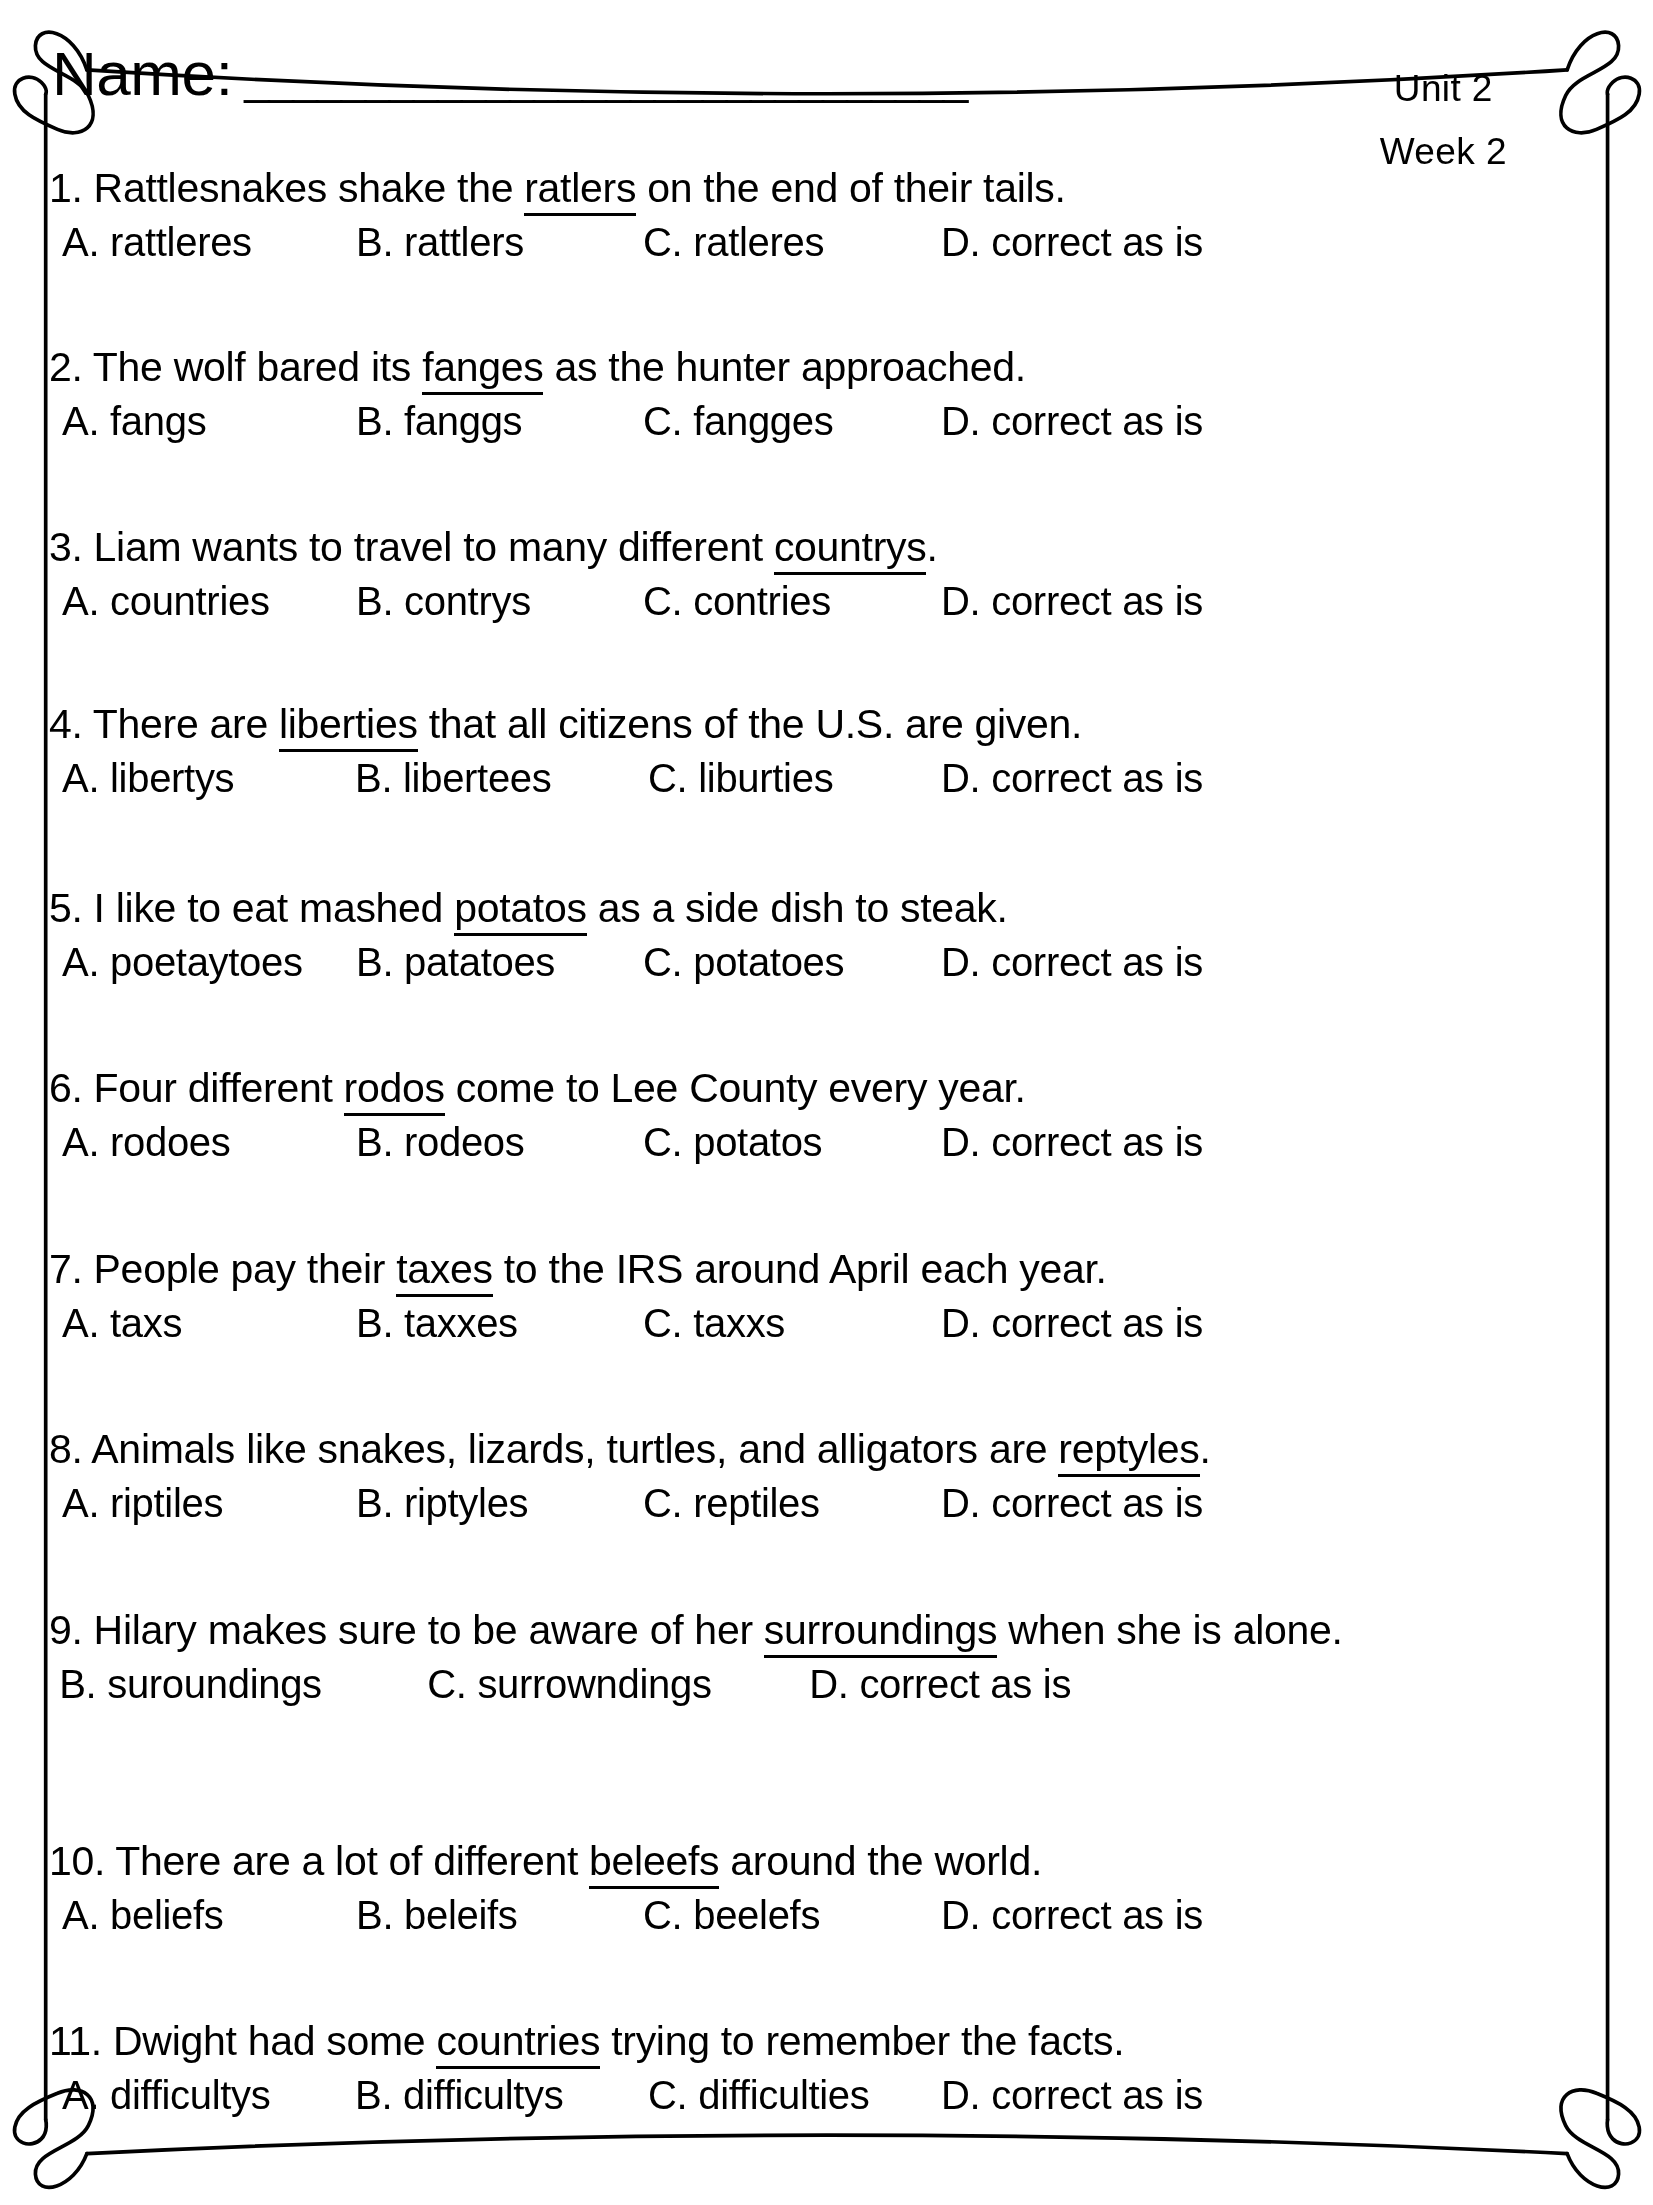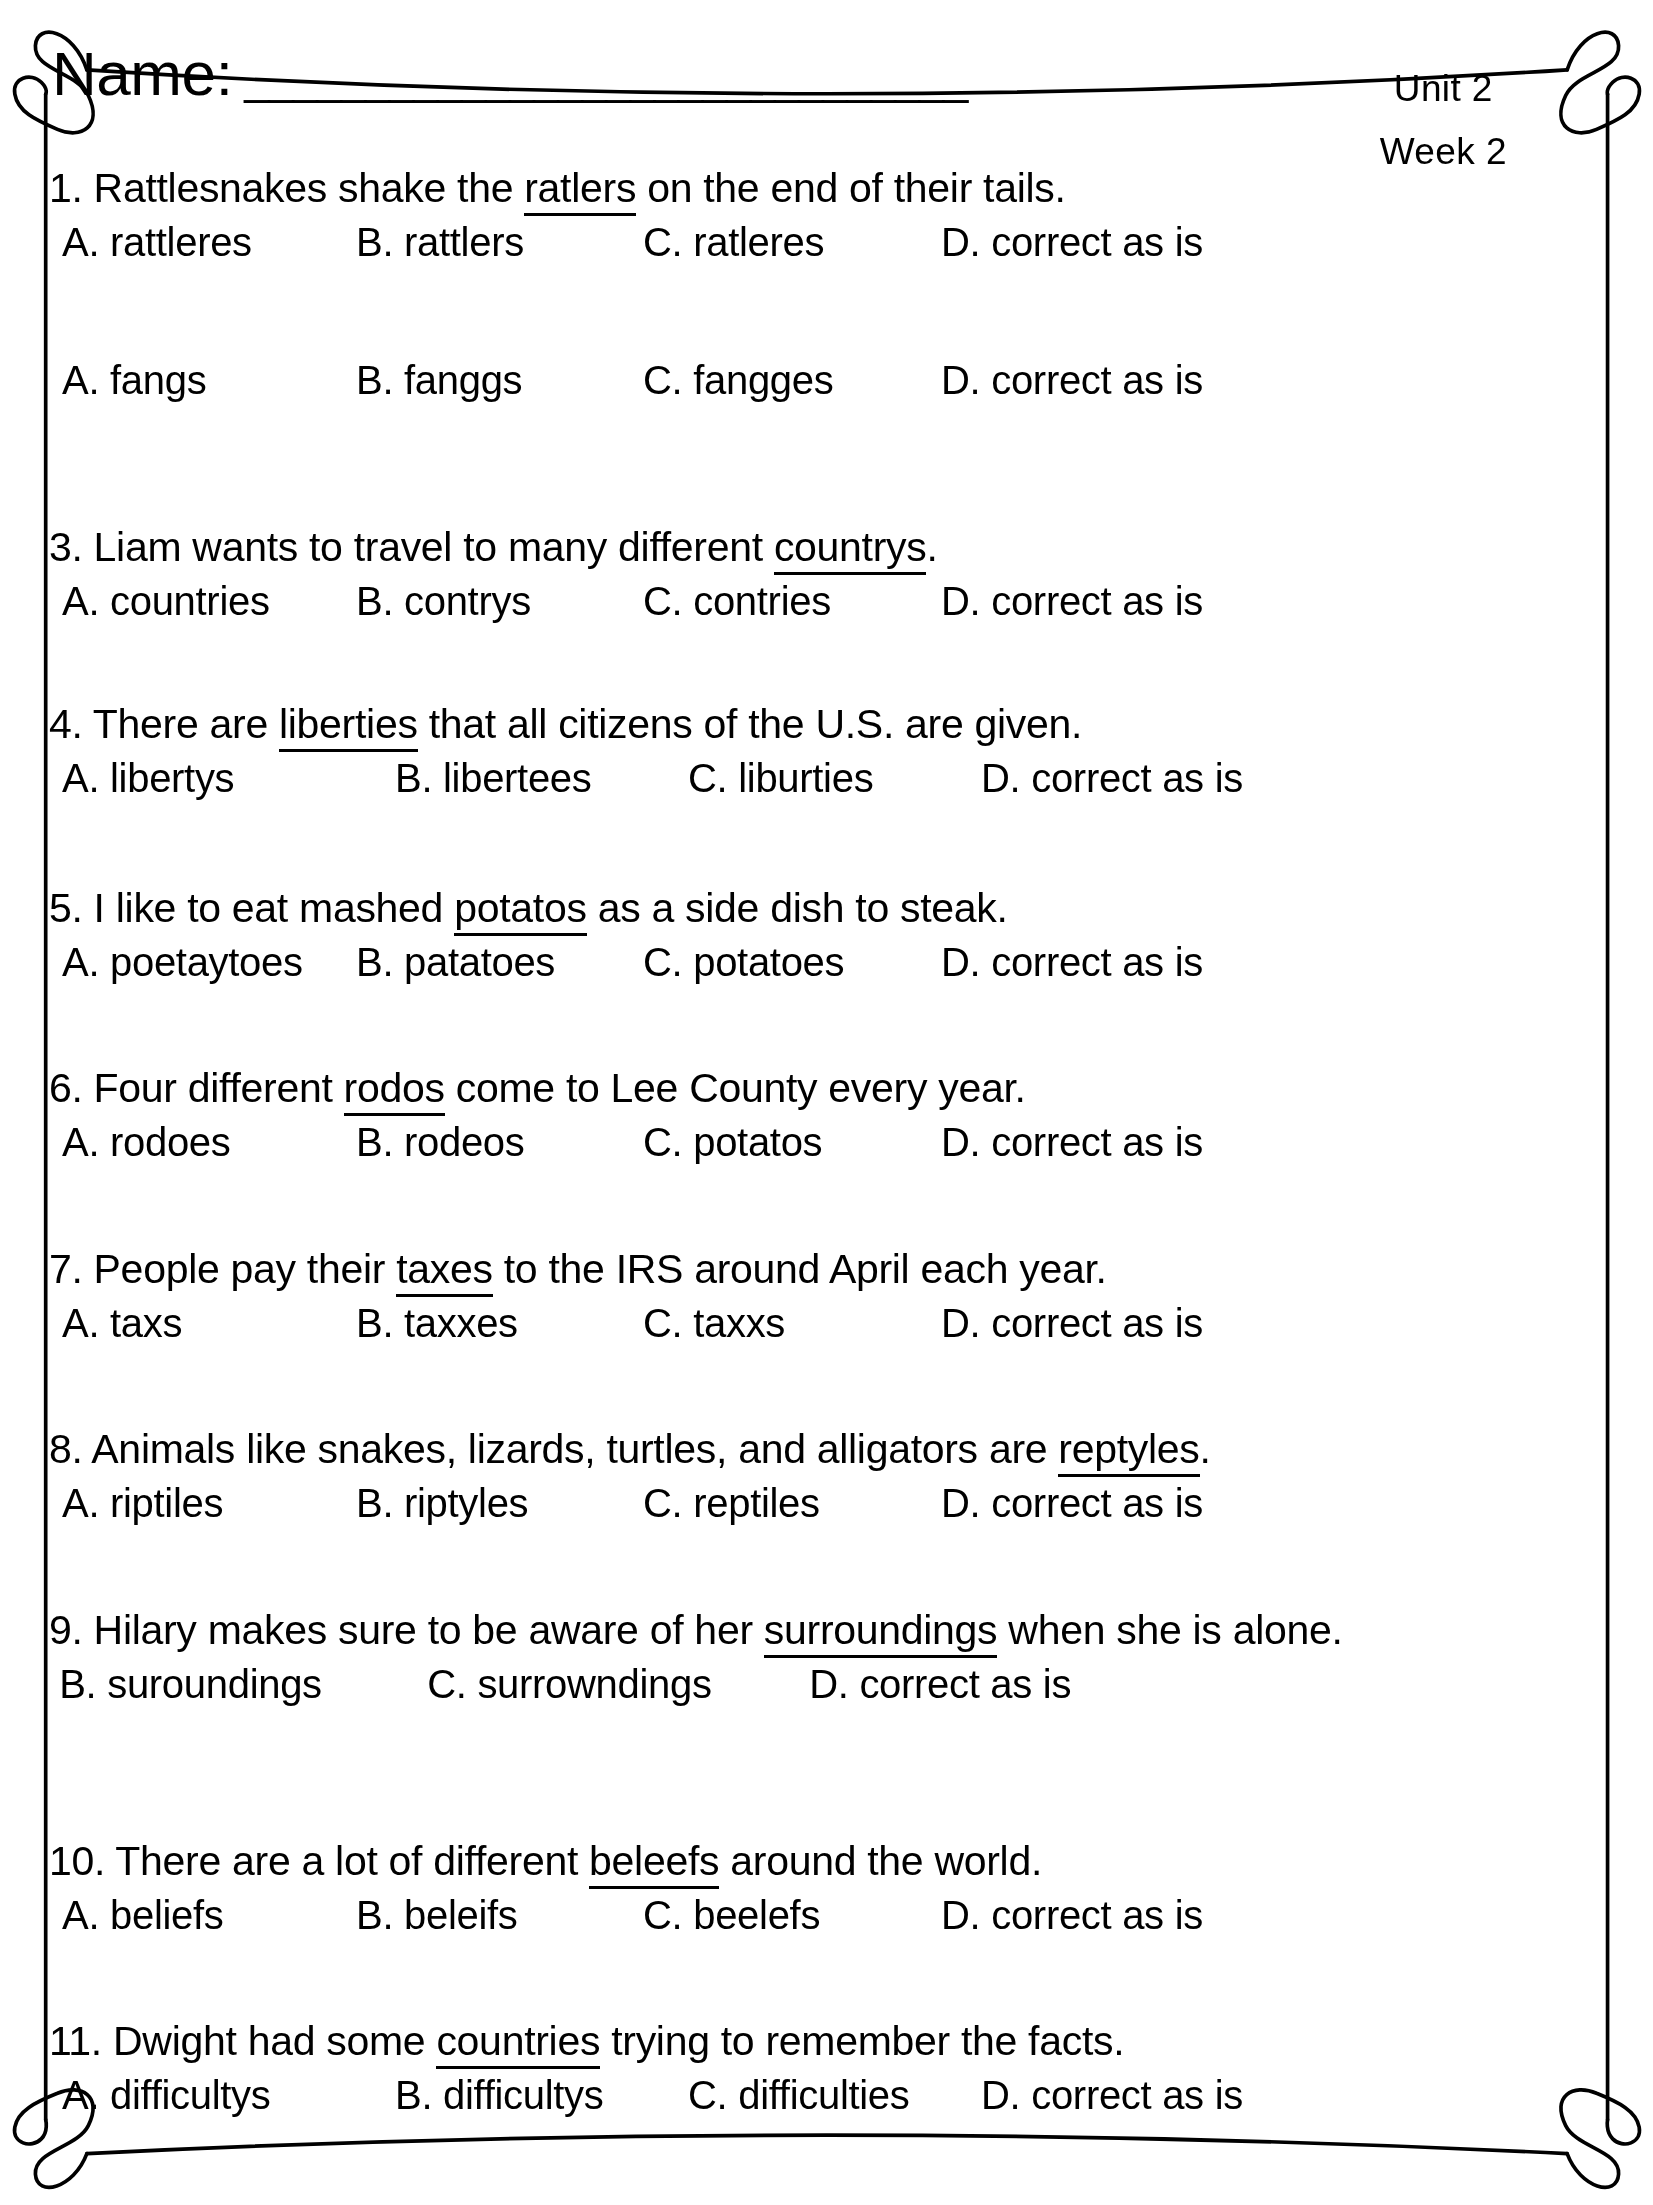--- a/index.html
+++ b/index.html
@@ -117,21 +117,21 @@
   .q-options .opt {
     flex: 0 0 auto;
   }
   .q-options .opt.o1 { width: 294px; }
   .q-options .opt.o2 { width: 287px; }
   .q-options .opt.o3 { width: 298px; }
   .q-options .opt.o4 { width: auto; }
 
   
   .q-options.tight .opt.o1 { width: 293px; }
-  .q-options.tight .opt.o2 { width: 293px; margin-left: 40px; }
+  .q-options.tight .opt.o2 { width: 293px; }
   .q-options.tight .opt.o3 { width: 293px; }
 
   .q-options.compact { padding-left: 13.2px; }
   .q-options.compact .opt.o1 { width: 368px; }
   .q-options.compact .opt.o2 { width: 368px; }
   .q-options.compact .opt.o3 { width: 382px; }
 </style>
 </head>
 <body>
 
@@ -197,20 +197,21 @@
       <div class="question" style="position: absolute; top: 0px;">
         <div class="q-prompt"><span>1.</span> <span>Rattlesnakes shake the </span><u>ratlers</u><span> on the end of their tails.</span></div>
         <div class="q-options ">
           <span class="opt o1">A. rattleres</span>
           <span class="opt o2">B. rattlers</span>
           <span class="opt o3">C. ratleres</span>
           <span class="opt o4">D. correct as is</span>
         </div>
       </div>
       <div class="question" style="position: absolute; top: 179px;">
+        <div class="q-prompt"><span>2.</span> <span>The wolf bared its </span><u>fanges</u><span> as the hunter approached.</span></div>
         <div class="q-options ">
           <span class="opt o1">A. fangs</span>
           <span class="opt o2">B. fanggs</span>
           <span class="opt o3">C. fangges</span>
           <span class="opt o4">D. correct as is</span>
         </div>
       </div>
       <div class="question" style="position: absolute; top: 359px;">
         <div class="q-prompt"><span>3.</span> <span>Liam wants to travel to many different </span><u>countrys</u><span>.</span></div>
         <div class="q-options ">

